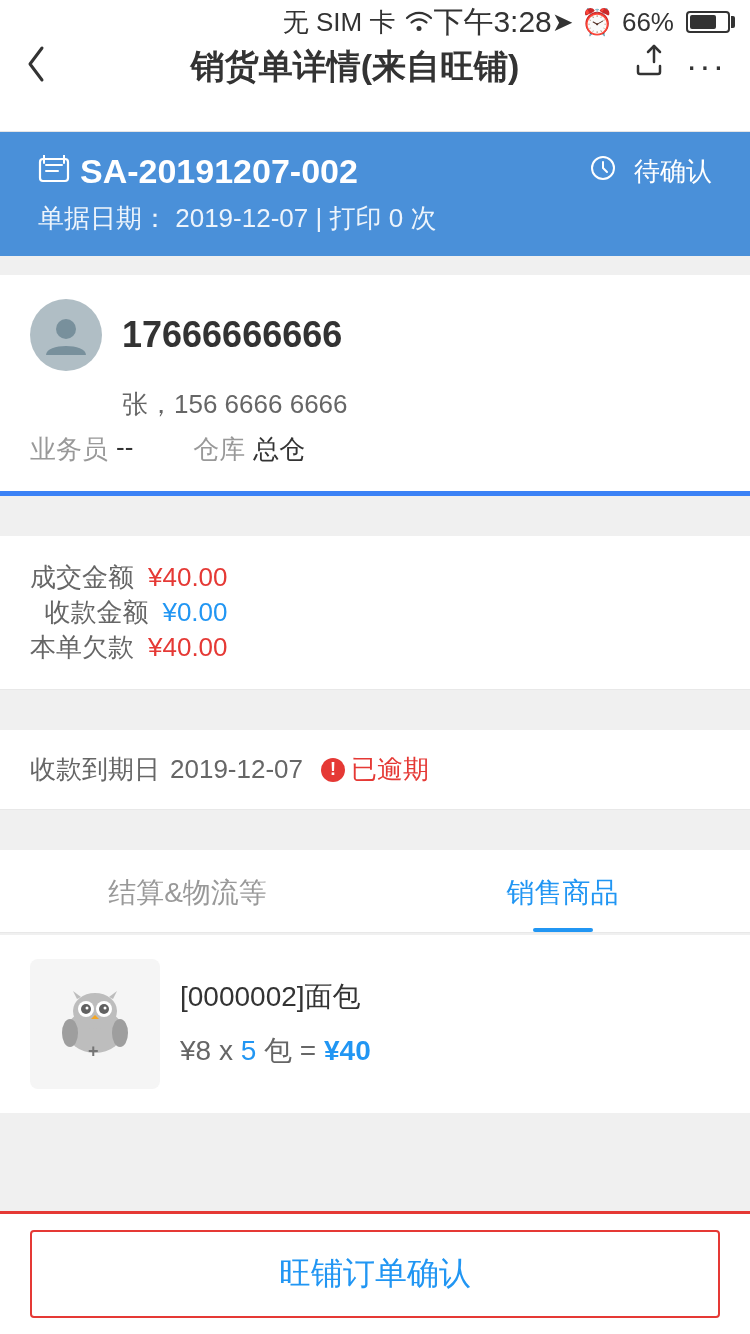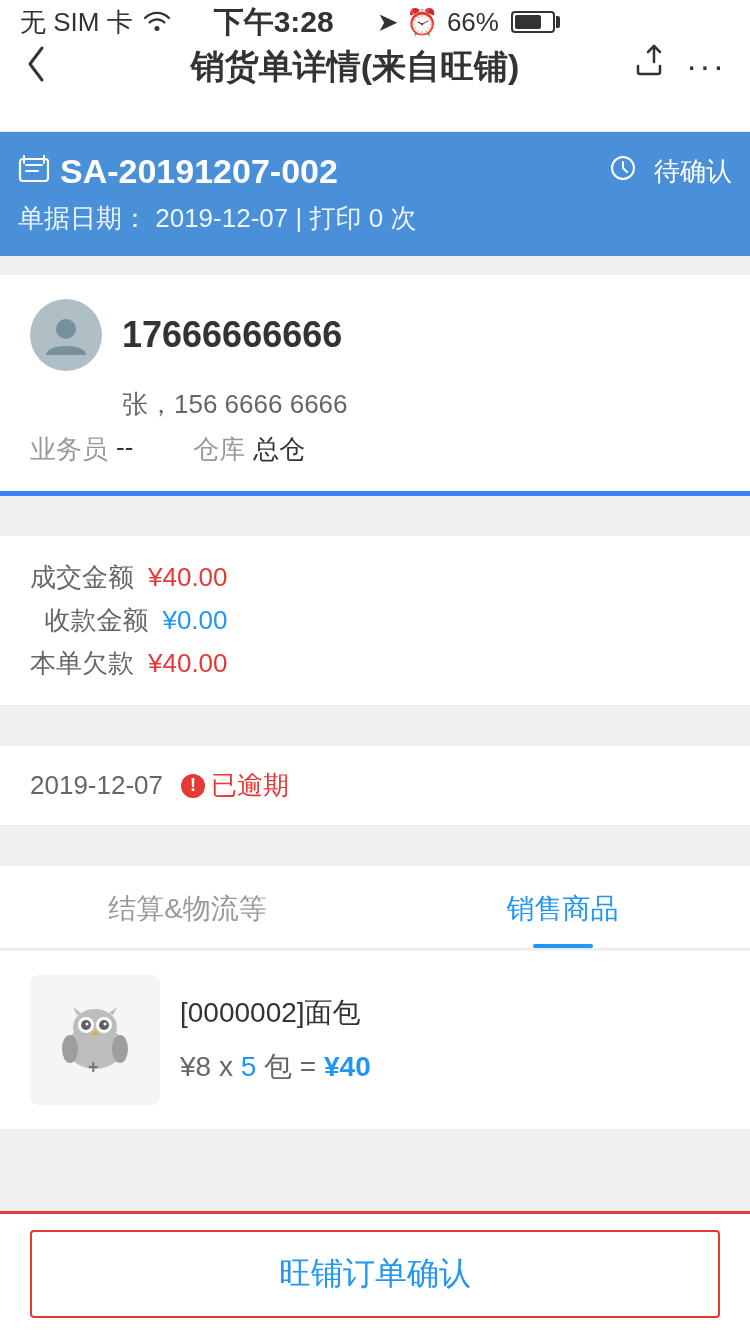--- a/index.html
+++ b/index.html
@@ -13,28 +13,27 @@
       color: #333;
     }
 
     
     .status-bar {
       width: 750px;
       height: 44px;
       background: #fff;
       display: flex;
       align-items: center;
-      justify-content: flex-start;
+      justify-content: flex-end;
       padding: 0 20px;
       font-size: 26px;
       font-weight: 500;
-      gap: 43px;
     }
     .status-left { display: flex; align-items: center; gap: 10px; }
-    .status-center { font-size: 30px; font-weight: 700; }
+    .status-center { font-size: 30px; font-weight: 400; }
     .status-right { display: flex; align-items: center; gap: 8px; font-size: 26px; }
     .battery-icon {
       display: inline-block;
       width: 44px;
       height: 22px;
       border: 2px solid #333;
       border-radius: 4px;
       position: relative;
       margin-left: 4px;
     }
@@ -87,21 +86,21 @@
       display: flex;
       align-items: center;
       gap: 20px;
       width: 100px;
       justify-content: flex-end;
     }
 
     
     .header-card {
       background: #4a90d9;
-      padding: 20px 18px;
+      padding: 20px 38px;
       margin-bottom: 0;
     }
     .header-card-top {
       display: flex;
       align-items: center;
       justify-content: space-between;
       margin-bottom: 10px;
     }
     .order-id {
       font-size: 34px;
@@ -192,21 +191,20 @@
       display: flex;
       align-items: center;
       gap: 10px;
       margin-bottom: 8px;
     }
     .stat-label { color: #999; }
     .stats-right {
       display: flex;
       flex-direction: column;
       align-items: flex-end;
-      gap: 8px;
     }
     .stats-right-item {
       display: flex;
       align-items: center;
       gap: 14px;
       font-size: 26px;
     }
     .stats-right-label { color: #666; }
     .amount-red { color: #e53935; }
     .amount-blue { color: #2196f3; }
@@ -465,20 +463,21 @@
     <div class="stats-right-item">
       <span class="stats-right-label">本单欠款</span>
       <span class="amount-red">¥40.00</span>
     </div>
   </div>
 </div>
 
 <div class="separator"></div>
 
 <div class="due-date-card">
+  <span>收款到期日</span>
   <span>2019-12-07</span>
   <div class="overdue-badge">
     <div class="overdue-dot">!</div>
     <span>已逾期</span>
   </div>
 </div>
 
 <div class="separator"></div>
 
 <div class="tabs-container">

